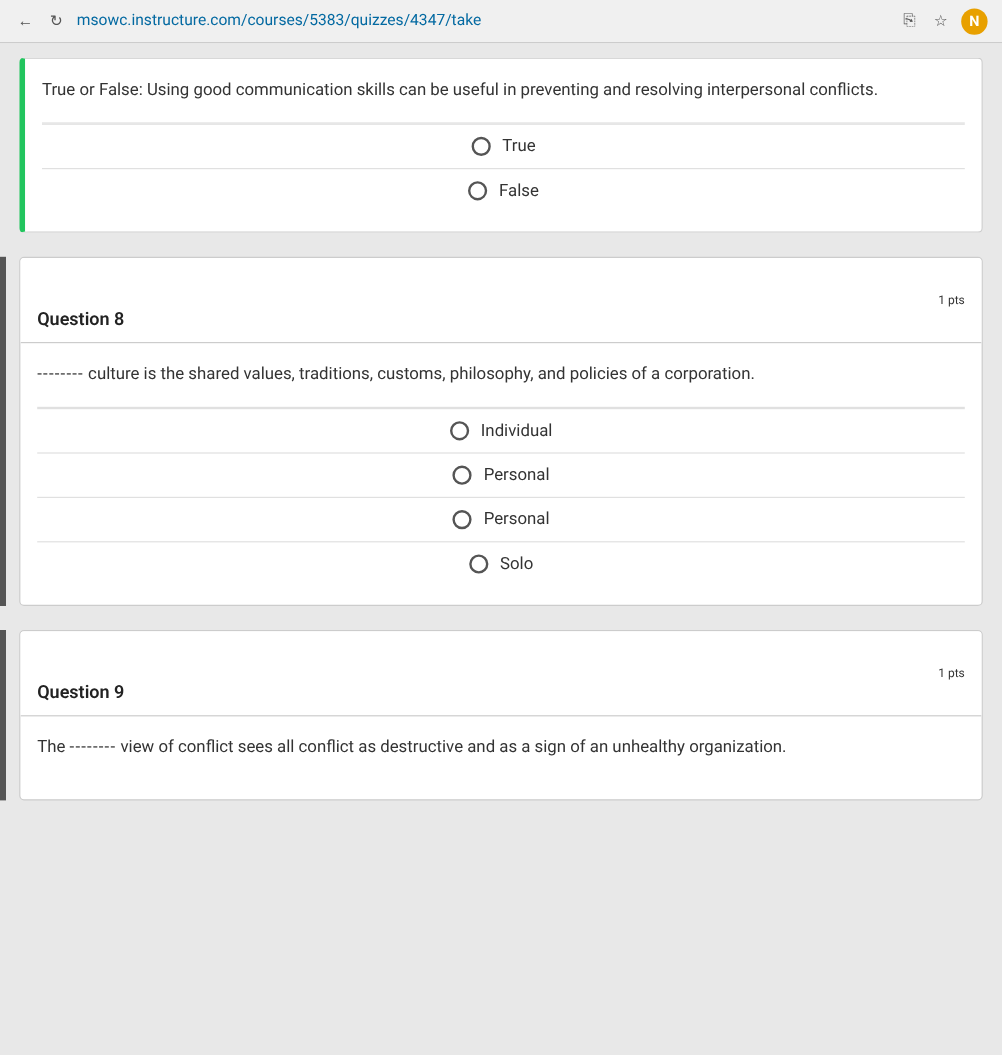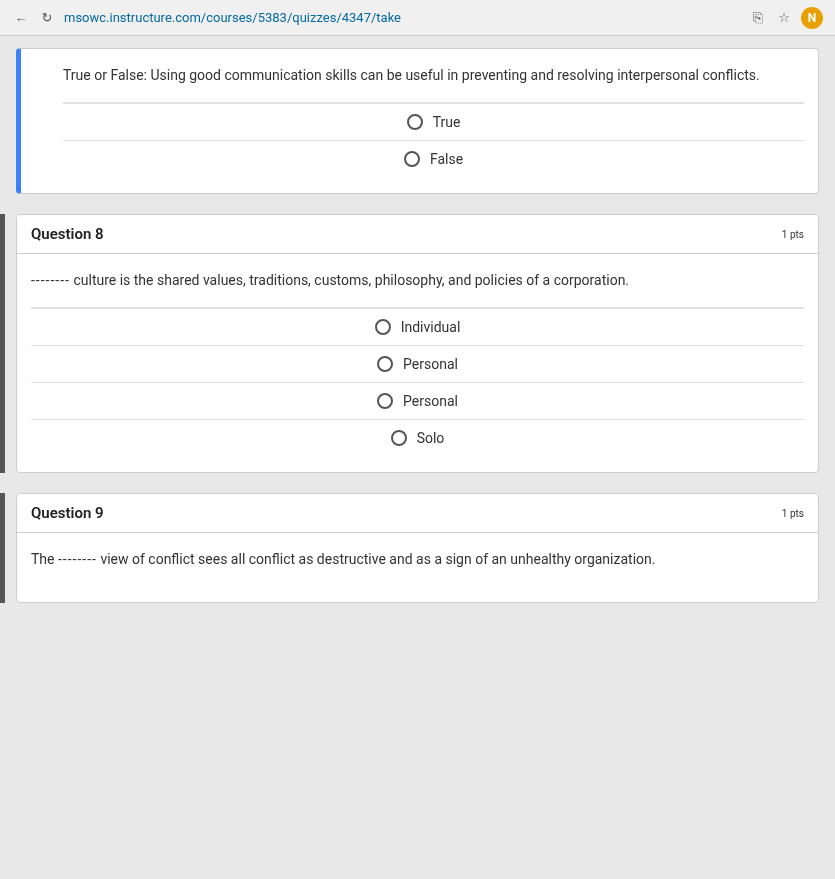--- a/index.html
+++ b/index.html
@@ -81,20 +81,21 @@
       align-items: center;
       padding: 10px 14px;
       border-bottom: 1px solid #ccc;
       background: #fff;
     }
 
     .question-title {
       font-size: 15px;
       font-weight: 600;
       color: #222;
+      margin-top: 32px;
     }
 
     .question-points {
       font-size: 10px;
       color: #333;
     }
 
     .question-body {
       padding: 16px 14px;
     }
@@ -164,21 +165,21 @@
   <div class="icons">
     <span class="browser-icon">⎘</span>
     <span class="browser-icon">☆</span>
     <span class="avatar-icon">N</span>
   </div>
 </div>
 
 <div class="page-content">
 
   <div class="question-wrapper">
-    <div class="question-card" style="border-left: 5px solid #3b82f6; padding-left: 28px;">
+    <div class="question-card" style="border-left: 5px solid #22c55e;">
       <div class="question-body">
         <p class="question-text">True or False: Using good communication skills can be useful in preventing and resolving interpersonal conflicts.</p>
         <div class="answers-container">
           <div class="answer-option">
             <span class="radio-circle"></span>
             <label>True</label>
           </div>
           <div class="answer-option">
             <span class="radio-circle"></span>
             <label>False</label>

